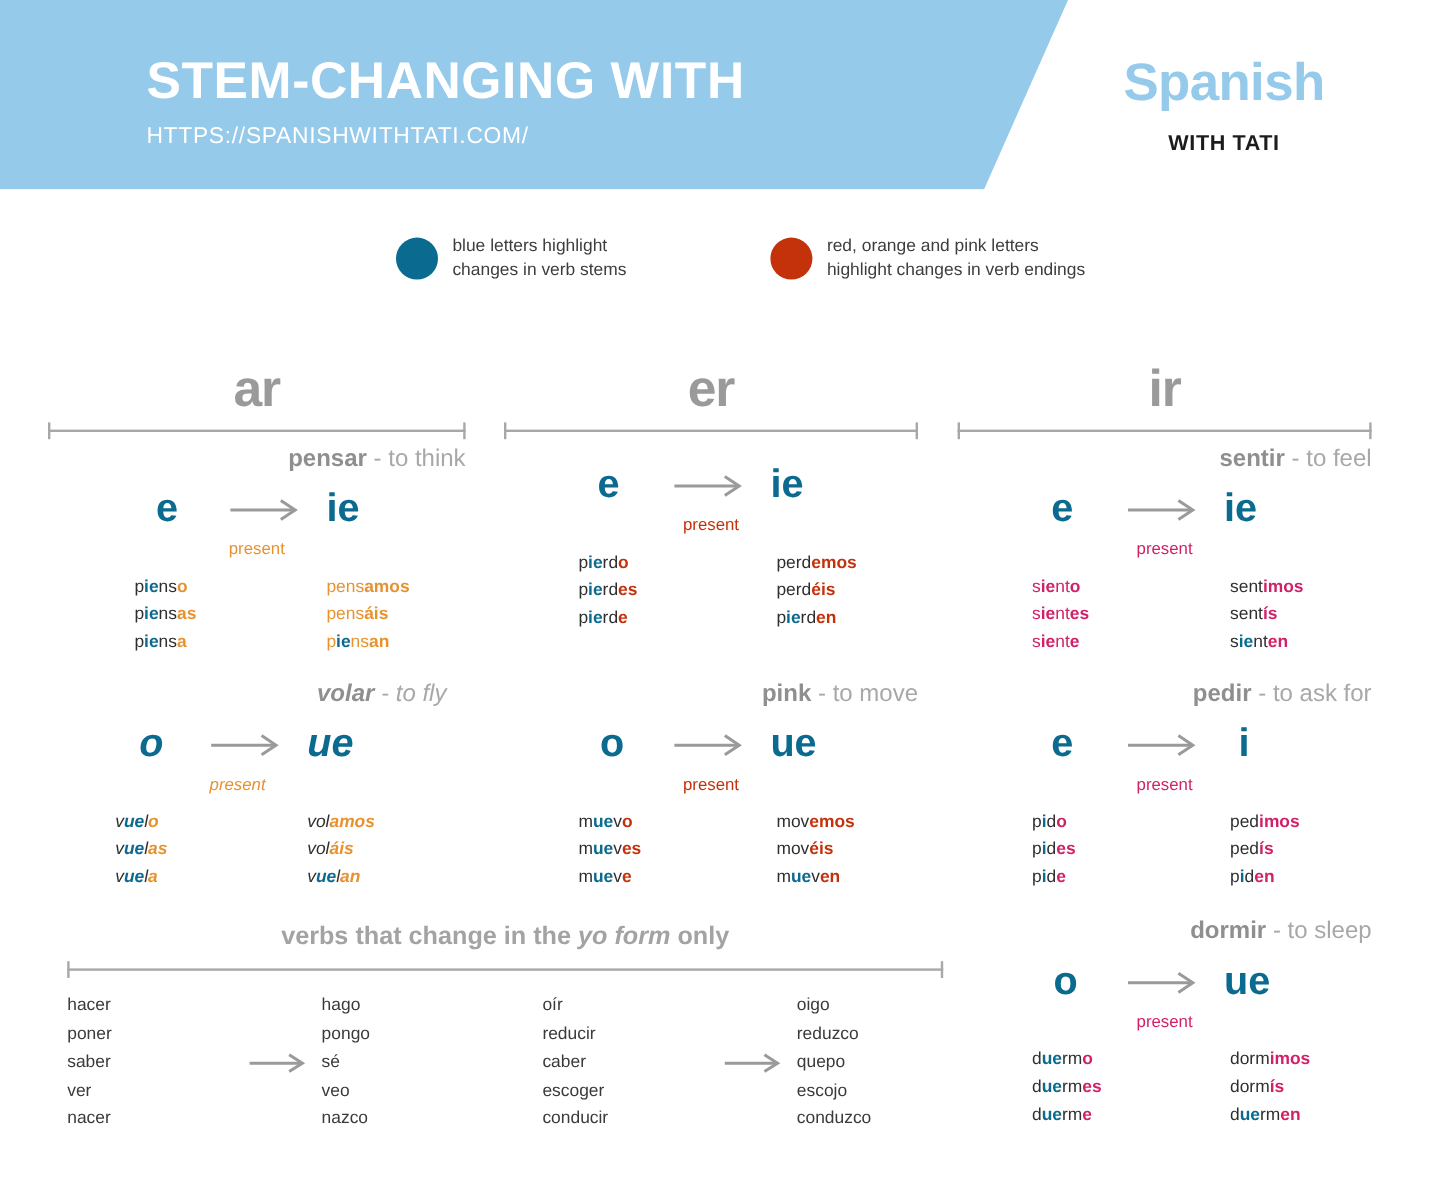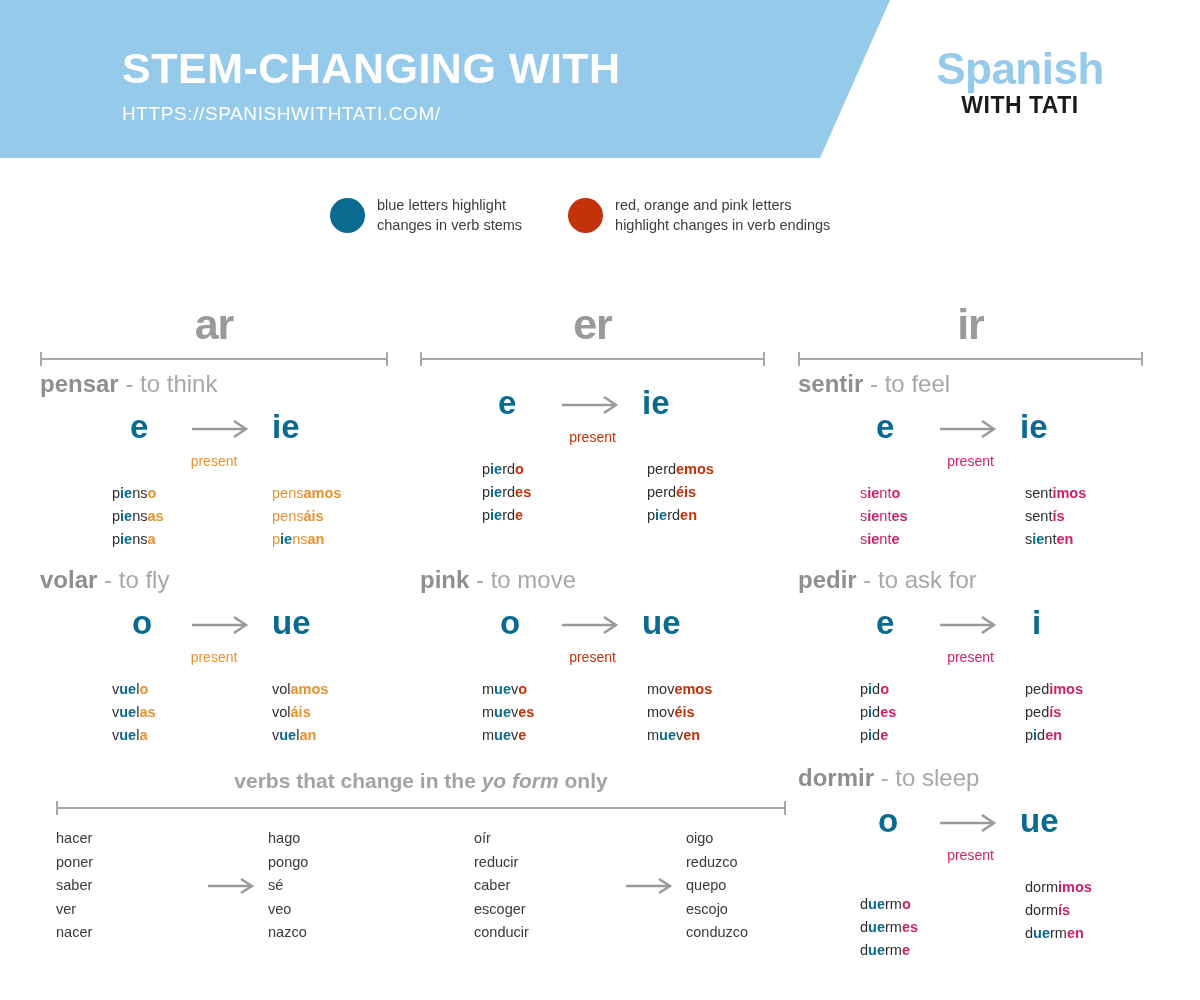--- a/index.html
+++ b/index.html
@@ -24,45 +24,45 @@
   #header-url{
     position:absolute;left:122px;top:103px;
     font-size:19px;color:#ffffff;letter-spacing:0.6px;
   }
   #logo{position:absolute;left:900px;top:47px;width:240px;text-align:center;}
   #logo-main{
     font-size:44px;font-weight:bold;color:#95caeb;line-height:1;
     letter-spacing:-0.5px;
   }
   #logo-sub{
-    font-size:23px;font-weight:bold;color:#1c1c1c;
-    letter-spacing:0.5px;margin-top:1px;
-  }
-
-  
-  #legend{position:absolute;left:330px;top:196px;display:flex;gap:46px;}
+    font-size:18px;font-weight:bold;color:#1c1c1c;
+    letter-spacing:0.5px;margin-top:18px;
+  }
+
+  
+  #legend{position:absolute;left:330px;top:196px;display:flex;gap:120px;}
   .legend-item{display:flex;align-items:center;gap:12px;}
   .legend-dot{width:35px;height:35px;border-radius:50%;flex:none;}
   .legend-text{font-size:14.5px;color:#3d3d3d;line-height:1.35;}
 
   
   .col-head{position:absolute;text-align:center;}
   .col-letters{
     font-size:43px;font-weight:bold;color:#9a9a9a;line-height:1;
     letter-spacing:-1px;
   }
   .bracket{position:absolute;height:14px;}
   .bracket .bar{position:absolute;left:0;right:0;top:6px;height:2px;background:#a8a8a8;}
   .bracket .cap{position:absolute;top:0;width:2px;height:14px;background:#a8a8a8;}
   .bracket .cap.l{left:0;}
   .bracket .cap.r{right:0;}
 
   
   .verb{position:absolute;}
-  .verb-title{text-align:left;font-size:24px;line-height:1;color:#a8a8a8;}
+  .verb-title{text-align:right;font-size:20px;line-height:1;color:#a8a8a8;}
   .verb-title b{color:#8f8f8f;font-weight:bold;}
   .change{position:relative;height:44px;margin-top:12px;}
   .change .from{position:absolute;font-size:33px;font-weight:bold;color:#0b6a8f;line-height:1;top:2px;}
   .change .to{position:absolute;font-size:33px;font-weight:bold;color:#0b6a8f;line-height:1;top:2px;}
   .change .arrow{position:absolute;top:10px;}
   .arrow svg{display:block;}
   .tense{text-align:center;font-size:14px;line-height:1;margin-top:2px;}
   .conj{display:flex;margin-top:14px;font-size:14.5px;line-height:23px;}
   .conj .cc{flex:none;}
 
@@ -164,21 +164,21 @@
       <div><span class="k">p</span><span class="b">ie</span><span class="k">ns</span><span class="o">a</span></div>
     </div>
     <div class="cc">
       <div><span class="ol">pens</span><span class="o">amos</span></div>
       <div><span class="ol">pens</span><span class="o">áis</span></div>
       <div><span class="ol">p</span><span class="b">ie</span><span class="ol">ns</span><span class="o">an</span></div>
     </div>
   </div>
 </div>
 
-<div class="verb" style="left:40px;top:568px;width:348px;">
+<div class="verb" style="left:24px;top:568px;width:348px;font-style:italic;">
   <div class="verb-title">
     <b>volar</b>
     <span>- to fly</span>
   </div>
   <div class="change">
     <span class="from" style="left:92px;">o</span>
     <span class="arrow" style="left:150px;">
       <svg width="62" height="22" viewBox="0 0 62 22">
           <line x1="2" y1="11" x2="54" y2="11" stroke="#9a9a9a" stroke-width="2.5"></line>
           <polyline points="44,3 56,11 44,19" fill="none" stroke="#9a9a9a" stroke-width="2.5"></polyline>
@@ -327,21 +327,21 @@
     <span class="arrow" style="left:140px;">
       <svg width="62" height="22" viewBox="0 0 62 22">
           <line x1="2" y1="11" x2="54" y2="11" stroke="#9a9a9a" stroke-width="2.5"></line>
           <polyline points="44,3 56,11 44,19" fill="none" stroke="#9a9a9a" stroke-width="2.5"></polyline>
         </svg>
     </span>
     <span class="to" style="left:222px;">ue</span>
   </div>
   <div class="tense" style="color:#cf2269;">present</div>
   <div class="conj">
-    <div class="cc" style="width:165px;padding-left:62px;margin-top:17px;">
+    <div class="cc" style="width:165px;padding-left:62px;">
       <div><span class="k">d</span><span class="b">ue</span><span class="k">rm</span><span class="p">o</span></div>
       <div><span class="k">d</span><span class="b">ue</span><span class="k">rm</span><span class="p">es</span></div>
       <div><span class="k">d</span><span class="b">ue</span><span class="k">rm</span><span class="p">e</span></div>
     </div>
     <div class="cc">
       <div><span class="k">dorm</span><span class="p">imos</span></div>
       <div><span class="k">dorm</span><span class="p">ís</span></div>
       <div><span class="k">d</span><span class="b">ue</span><span class="k">rm</span><span class="p">en</span></div>
     </div>
   </div>
@@ -370,21 +370,21 @@
           </svg>
       </div>
       <div class="yo-col">
         <div>hago</div>
         <div>pongo</div>
         <div>sé</div>
         <div>veo</div>
         <div>nazco</div>
       </div>
     </div>
-    <div class="yo-group" style="margin-left:66px;">
+    <div class="yo-group" style="margin-left:44px;">
       <div class="yo-col">
         <div>oír</div>
         <div>reducir</div>
         <div>caber</div>
         <div>escoger</div>
         <div>conducir</div>
       </div>
       <div class="yo-arrow">
         <svg width="52" height="20" viewBox="0 0 52 20">
             <line x1="2" y1="10" x2="44" y2="10" stroke="#9a9a9a" stroke-width="2.5"></line>

